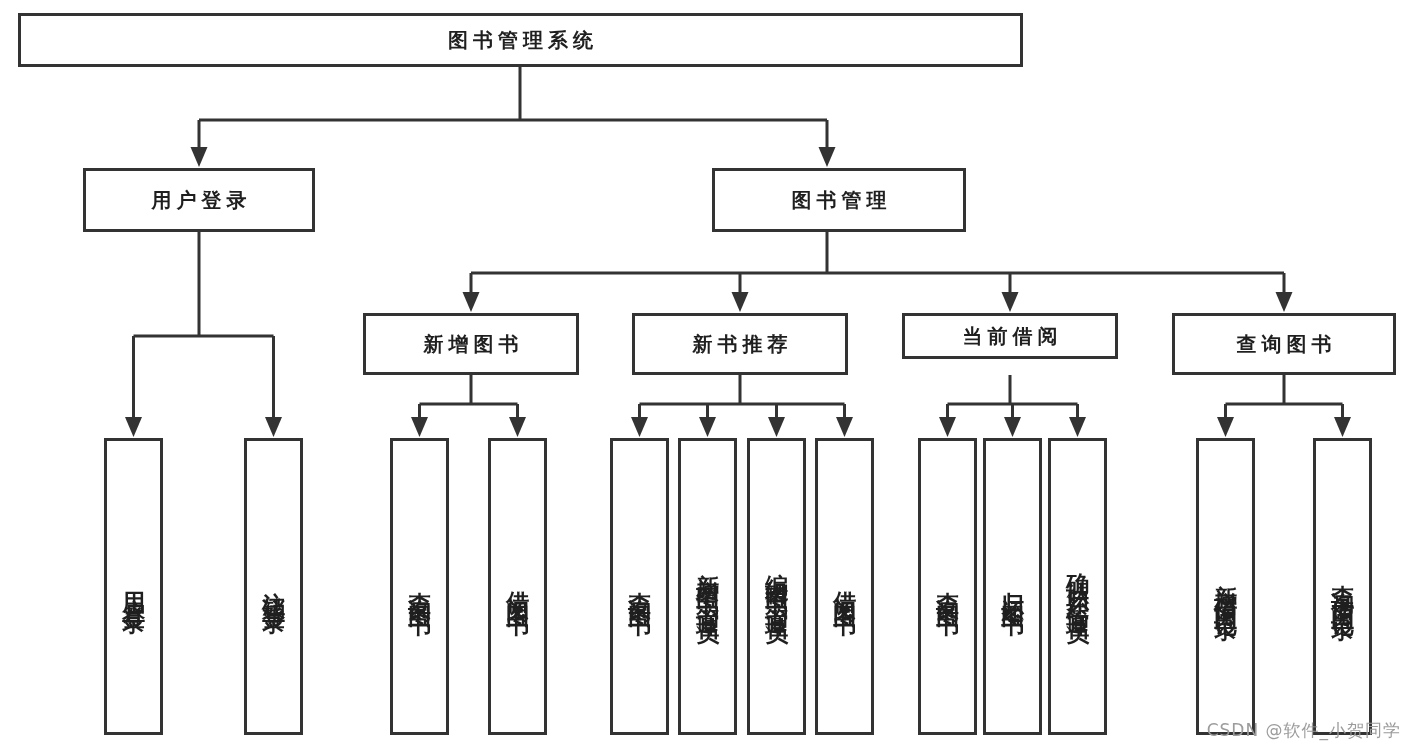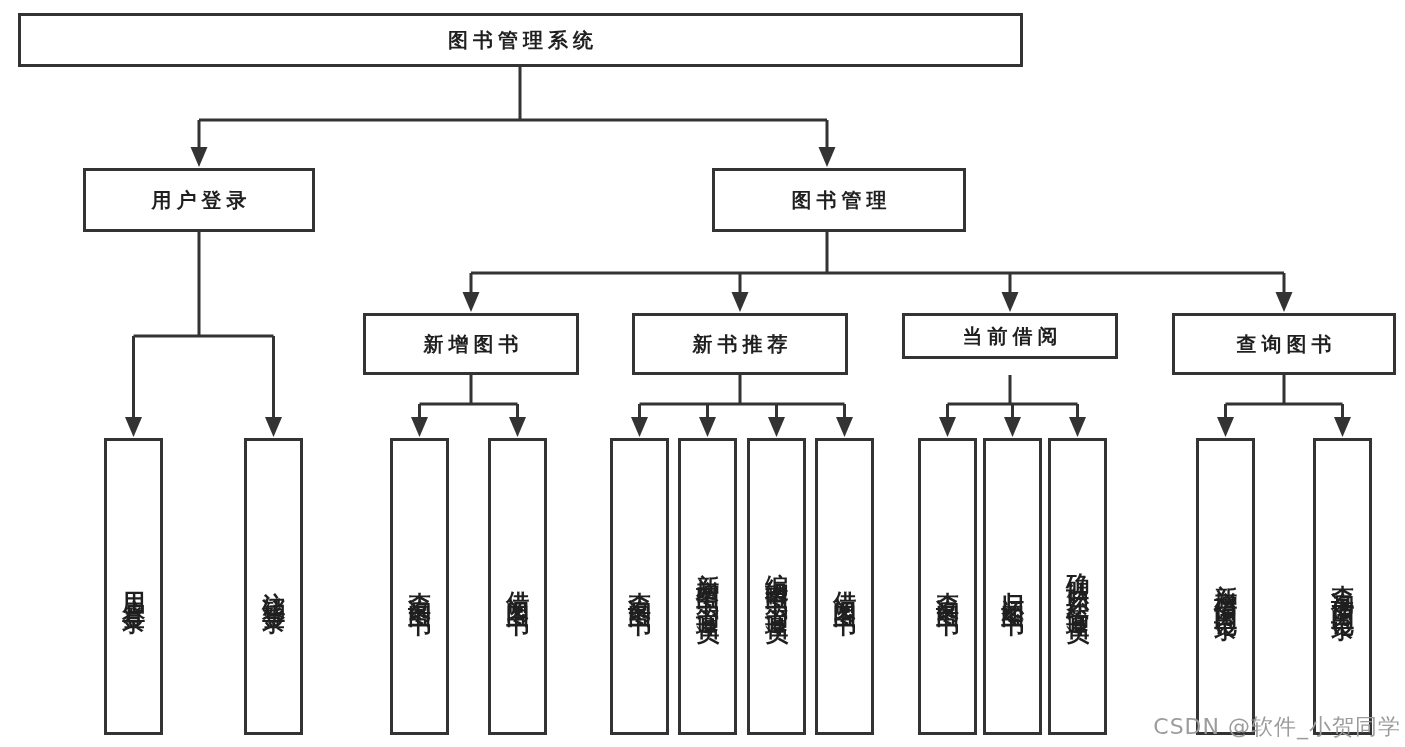--- a/index.html
+++ b/index.html
@@ -23,21 +23,21 @@
     font-weight:bold;
   }
   .box.h{font-size:20px;letter-spacing:5px;}
   .box.h .lbl{text-indent:5px;white-space:nowrap;}
   .box.v .lbl{
     writing-mode:vertical-rl;text-orientation:mixed;
     font-size:23px;letter-spacing:7px;line-height:1.1;white-space:nowrap;
   }
   .watermark{
     position:absolute;right:4px;bottom:5px;color:var(--wm);
-    font-size:22px;letter-spacing:1px;white-space:nowrap;
+    font-size:17px;letter-spacing:1px;white-space:nowrap;
   }
 </style>
 </head>
 <body>
 
 <div id="stage">
 
   <svg id="wires" viewBox="0 0 1405 747" xmlns="http://www.w3.org/2000/svg">
 
     <g>

